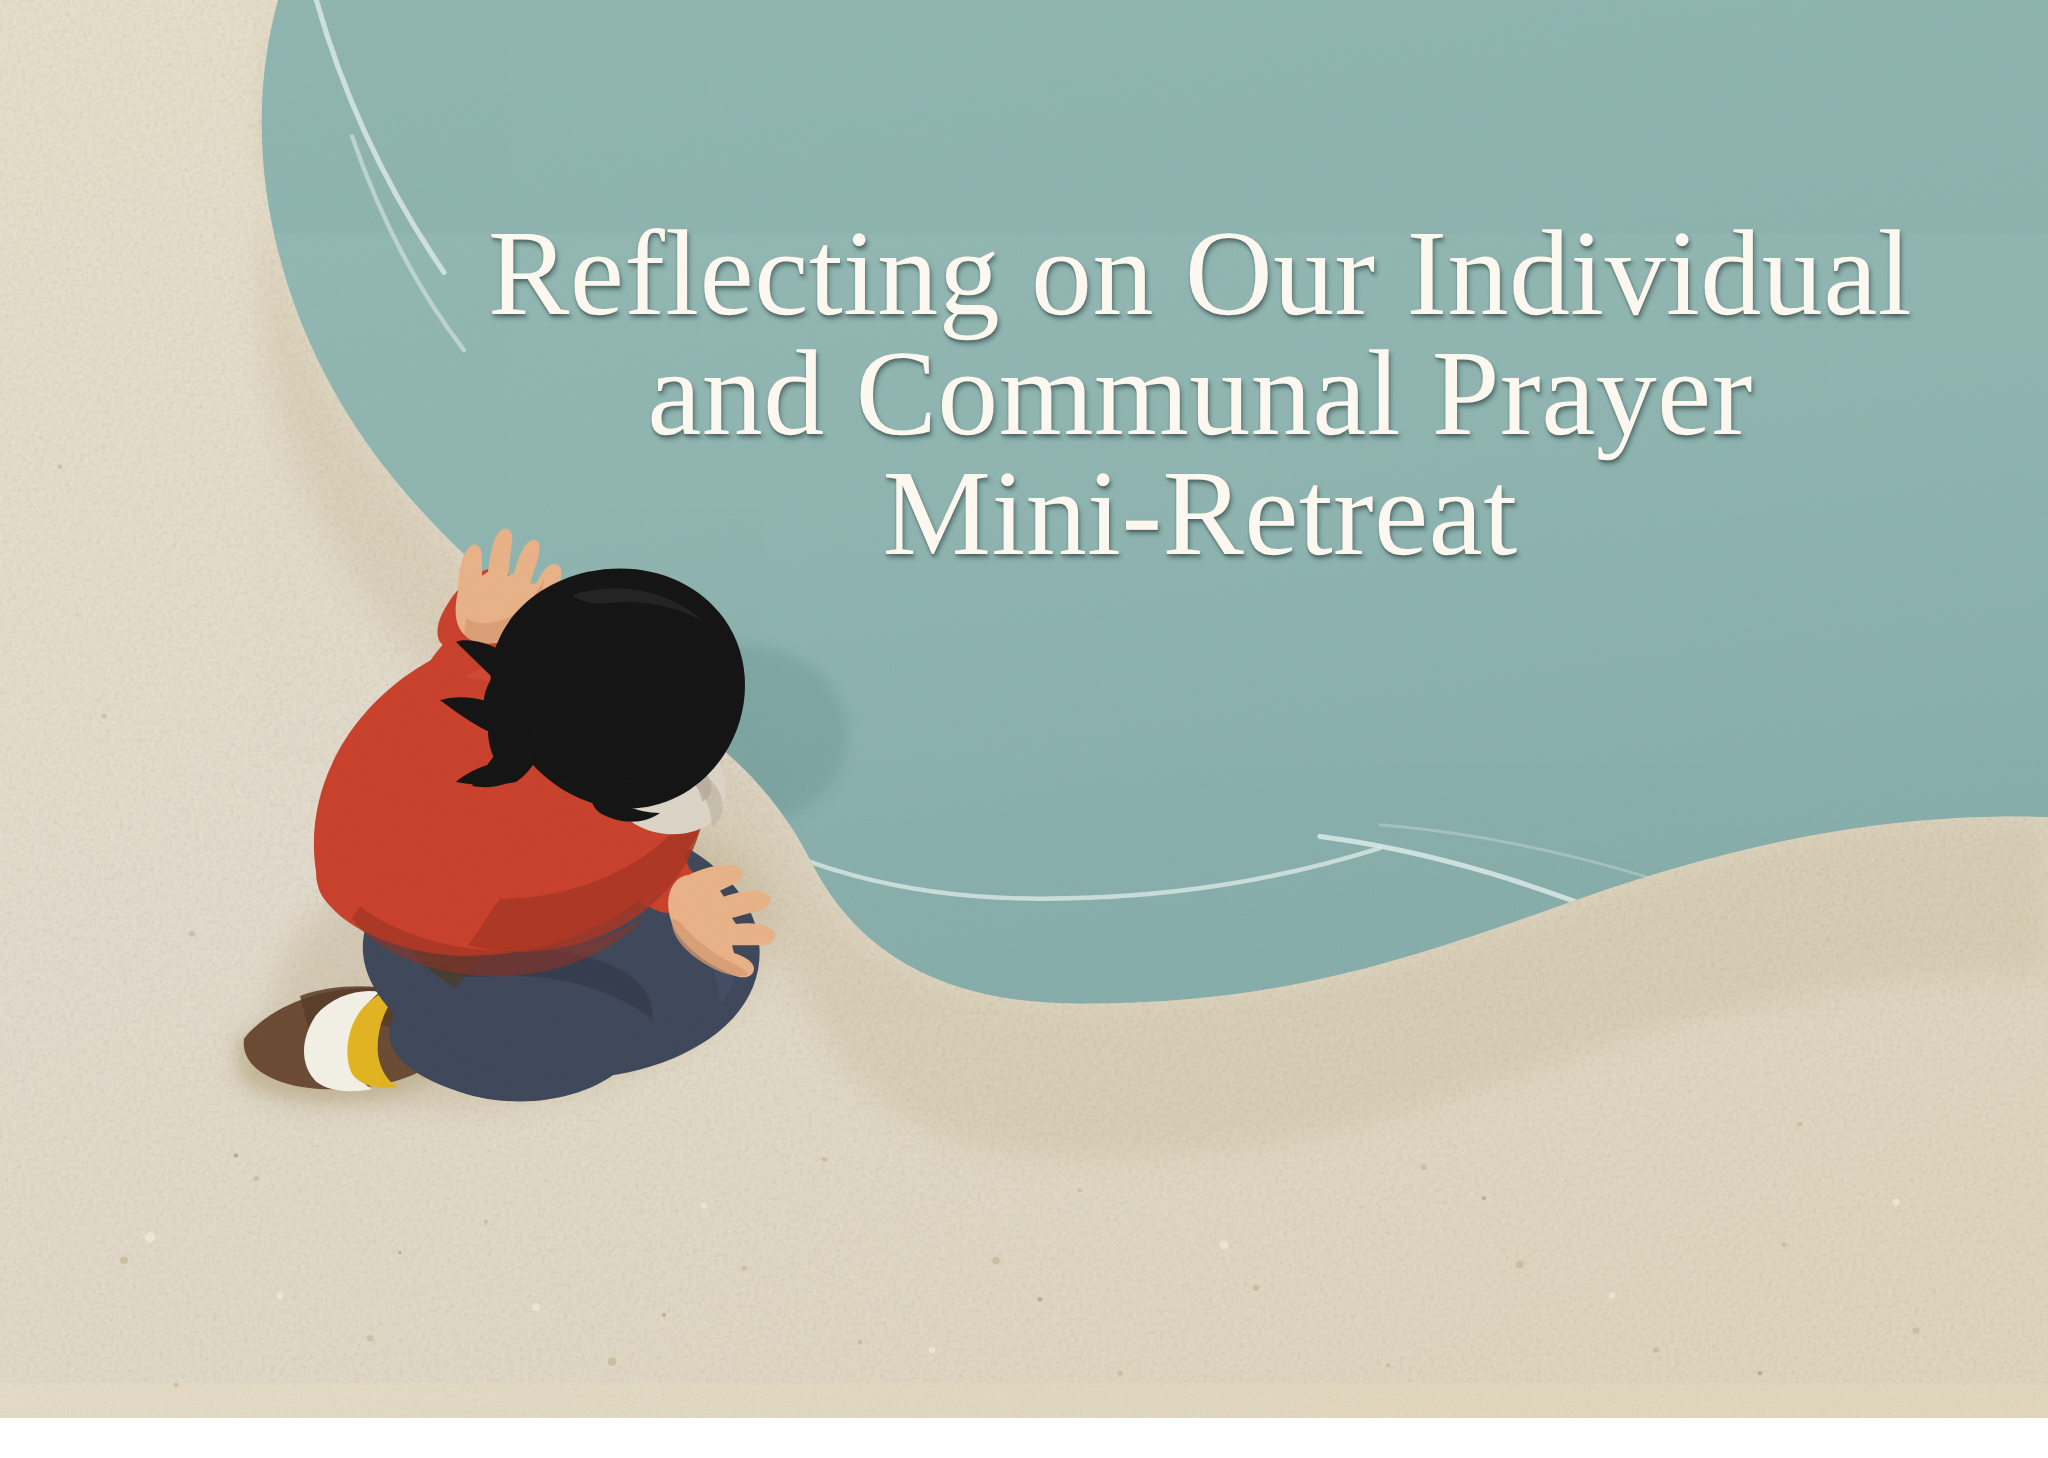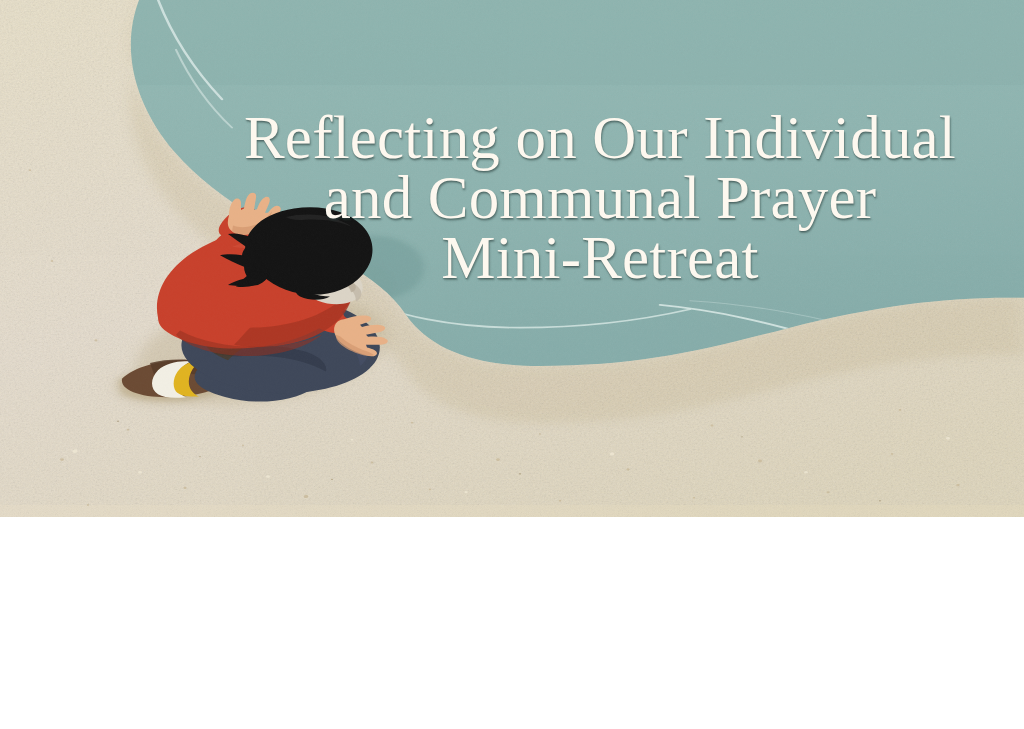--- a/index.html
+++ b/index.html
@@ -8,21 +8,21 @@
     padding: 0;
     background: #ffffff;
   }
   body {
     font-family: "Liberation Serif", serif;
   }
 
   .banner {
     position: relative;
     width: 1024px;
-    height: 517px;
+    height: 709px;
     overflow: hidden;
     background: #1d4ed8;
   }
 
   .art-layer {
     position: absolute;
     inset: 0;
     width: 100%;
     height: 100%;
     display: block;

